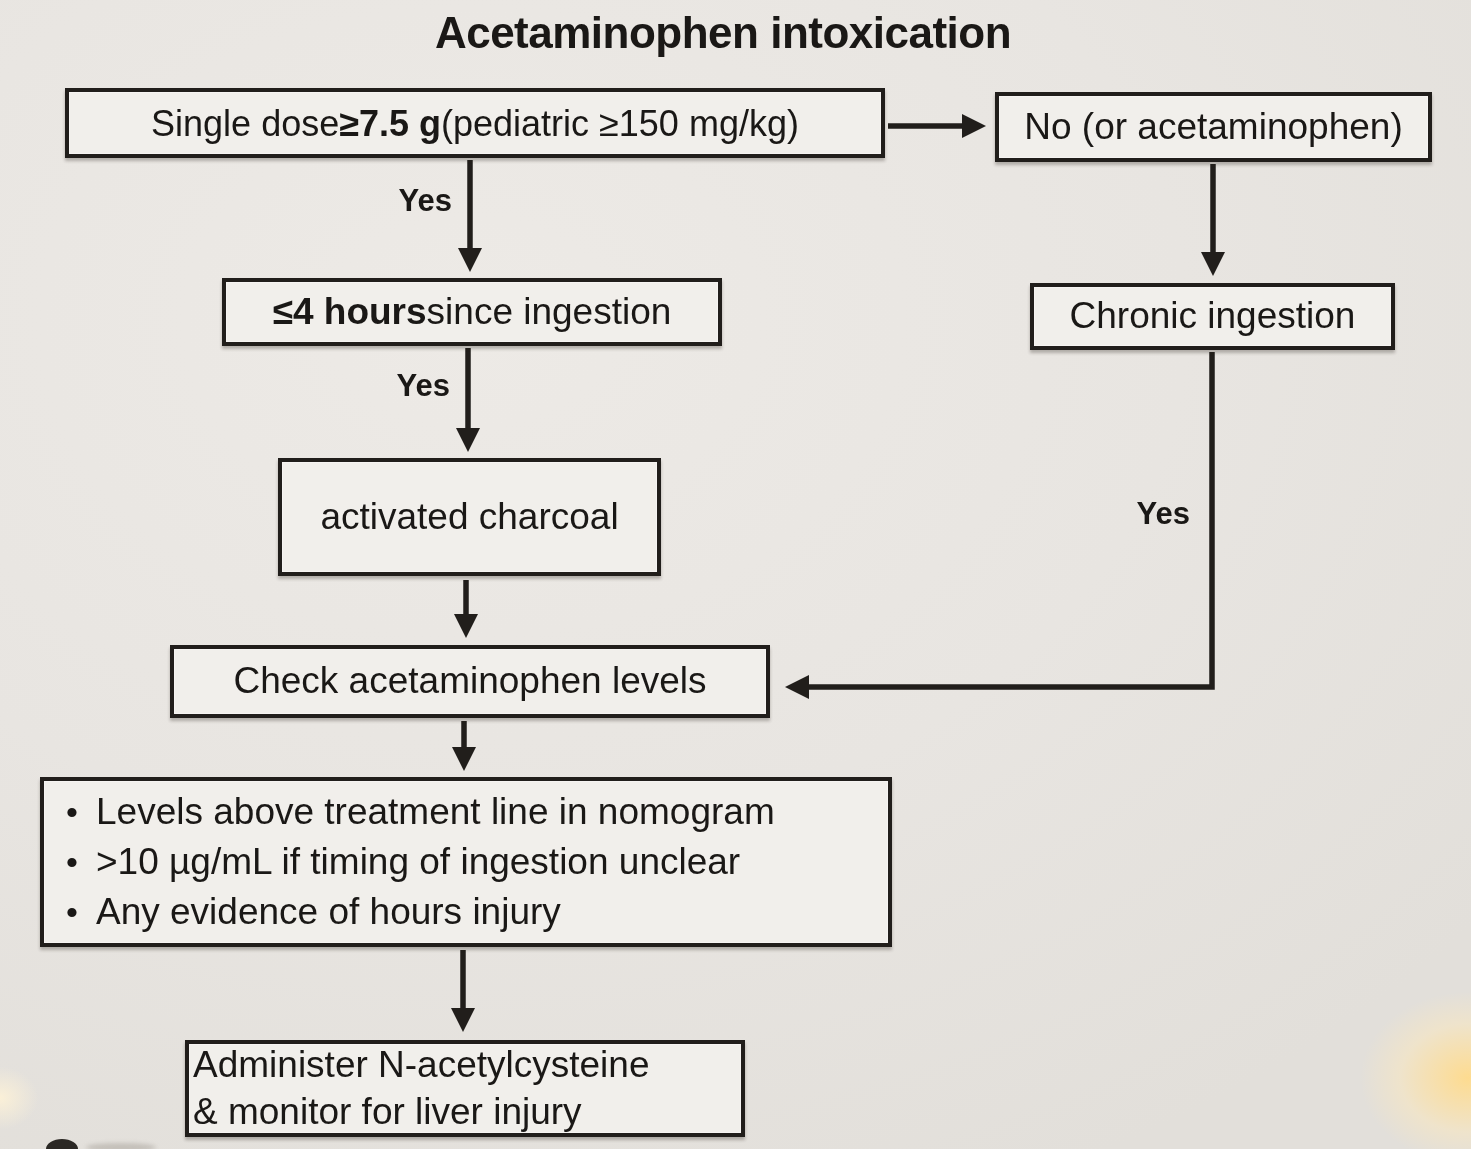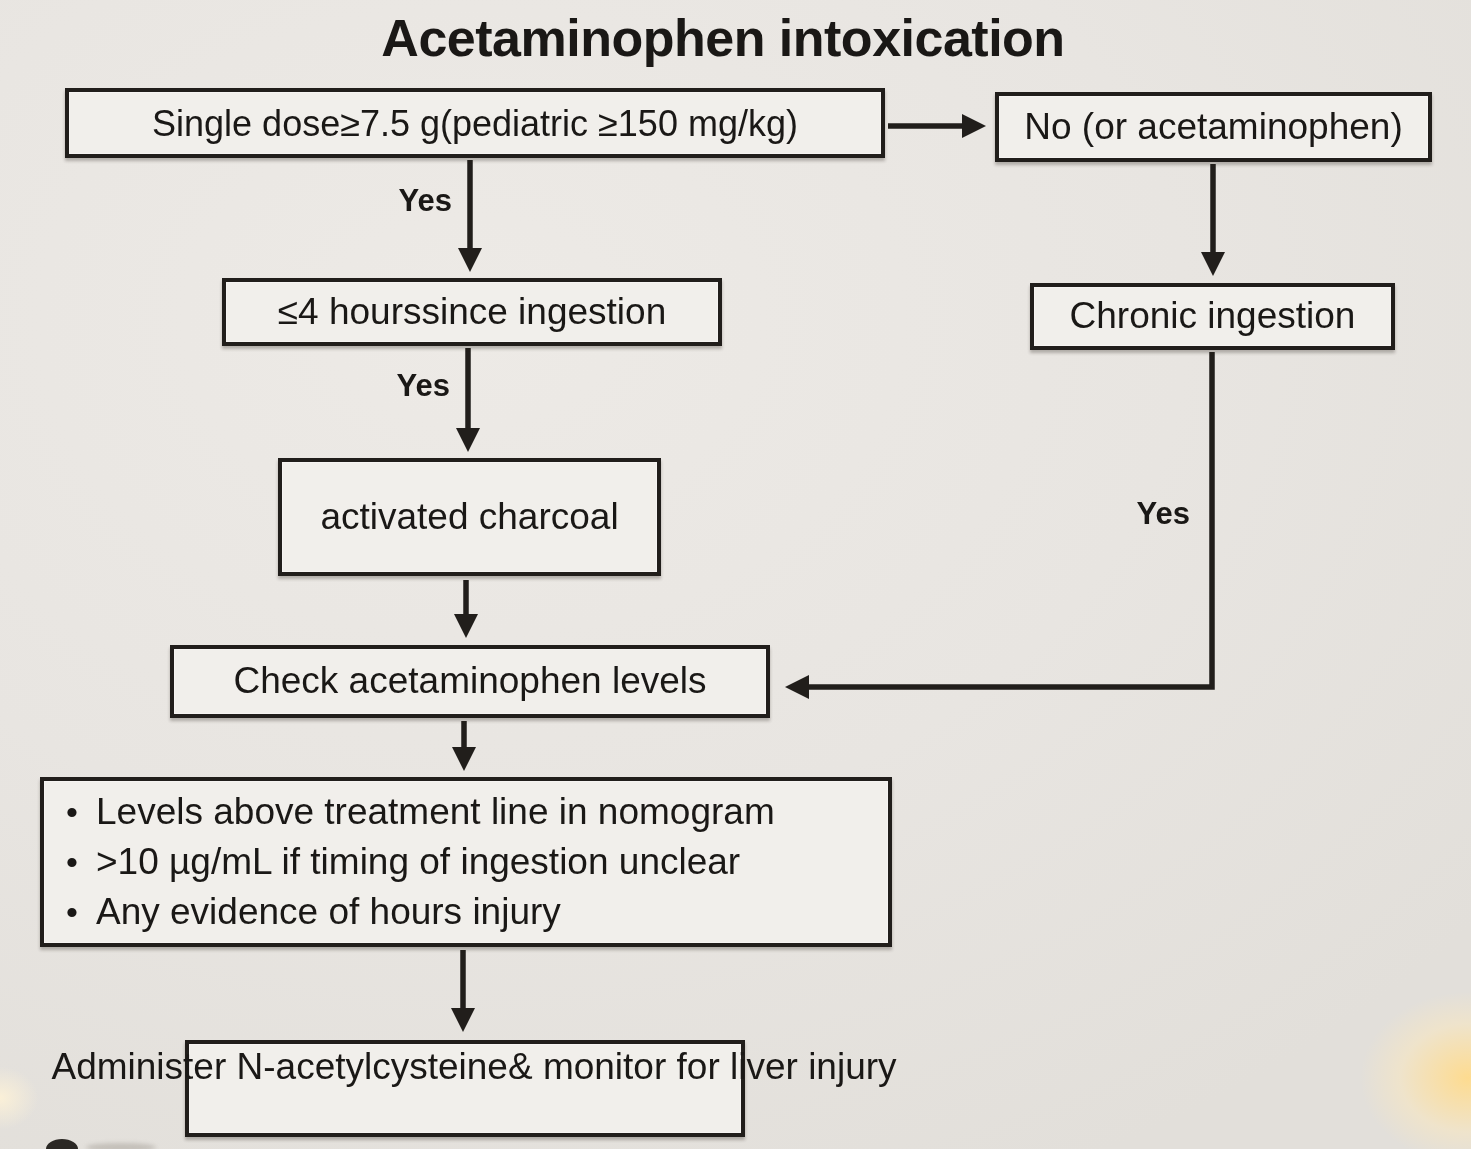--- a/index.html
+++ b/index.html
@@ -7,42 +7,42 @@
     position:relative; width:1471px; height:1149px; overflow:hidden;
     font-family:"Liberation Sans", sans-serif; color:#1a1816;
     background:
       radial-gradient(150px 120px at 1468px 1078px, rgba(255,219,140,0.95), rgba(255,233,185,0.45) 45%, rgba(255,240,210,0) 72%),
       radial-gradient(55px 45px at 0px 1098px, rgba(255,243,215,0.85), rgba(255,243,215,0) 70%),
       radial-gradient(1300px 950px at 32% 28%, #edeae6 0%, #e8e5e1 55%, #e2dfda 100%),
       #e6e3df;
   }
   .title {
     position:absolute; left:0; top:8px; width:1446px; margin:0;
-    text-align:center; font-size:52px; font-weight:700; letter-spacing:-0.5px;
+    text-align:center; font-size:44px; font-weight:700; letter-spacing:-0.5px;
   }
   .box {
     position:absolute; box-sizing:border-box;
     background:#f1efeb; border:4px solid #211e1b;
     box-shadow:0 3px 3px rgba(45,40,34,0.30), inset 0 0 0 1px rgba(255,255,255,0.35);
     display:flex; align-items:center; justify-content:center;
     font-size:37px; line-height:1.25; white-space:nowrap;
   }
-  .box b { font-weight:400; }
+  .box b { font-weight:700; }
   .box .line { display:block; }
   #box-single   { left:65px;  top:88px;  width:820px; height:70px; font-size:36px; }
   #box-no       { left:995px; top:92px;  width:437px; height:70px; }
   #box-4h       { left:222px; top:278px; width:500px; height:68px; }
   #box-charcoal { left:278px; top:458px; width:383px; height:118px; flex-direction:column; text-align:center; }
   #box-check    { left:170px; top:645px; width:600px; height:73px; font-size:37px; }
   #box-chronic  { left:1030px;top:283px; width:365px; height:67px; }
   #box-criteria { left:40px;  top:777px; width:852px; height:170px;
                   flex-direction:column; align-items:flex-start; justify-content:center;
                   padding-left:22px; }
   #box-nac      { left:185px; top:1040px; width:560px; height:97px;
-                  flex-direction:row; align-items:flex-start; padding-left:18px; }
+                  flex-direction:column; align-items:flex-start; padding-left:4px; }
   .bullet-row { display:flex; align-items:baseline; line-height:50px; }
   .bullet-glyph { width:30px; font-size:34px; }
   .yes {
     position:absolute; font-weight:700; font-size:31px; width:180px; text-align:right;
   }
   #yes-single { left:272px;  top:183px; }
   #yes-4h     { left:270px;  top:368px; }
   #yes-chronic{ left:1010px; top:496px; }
   .connectors { position:absolute; left:0; top:0; }
   .corner-dot {

